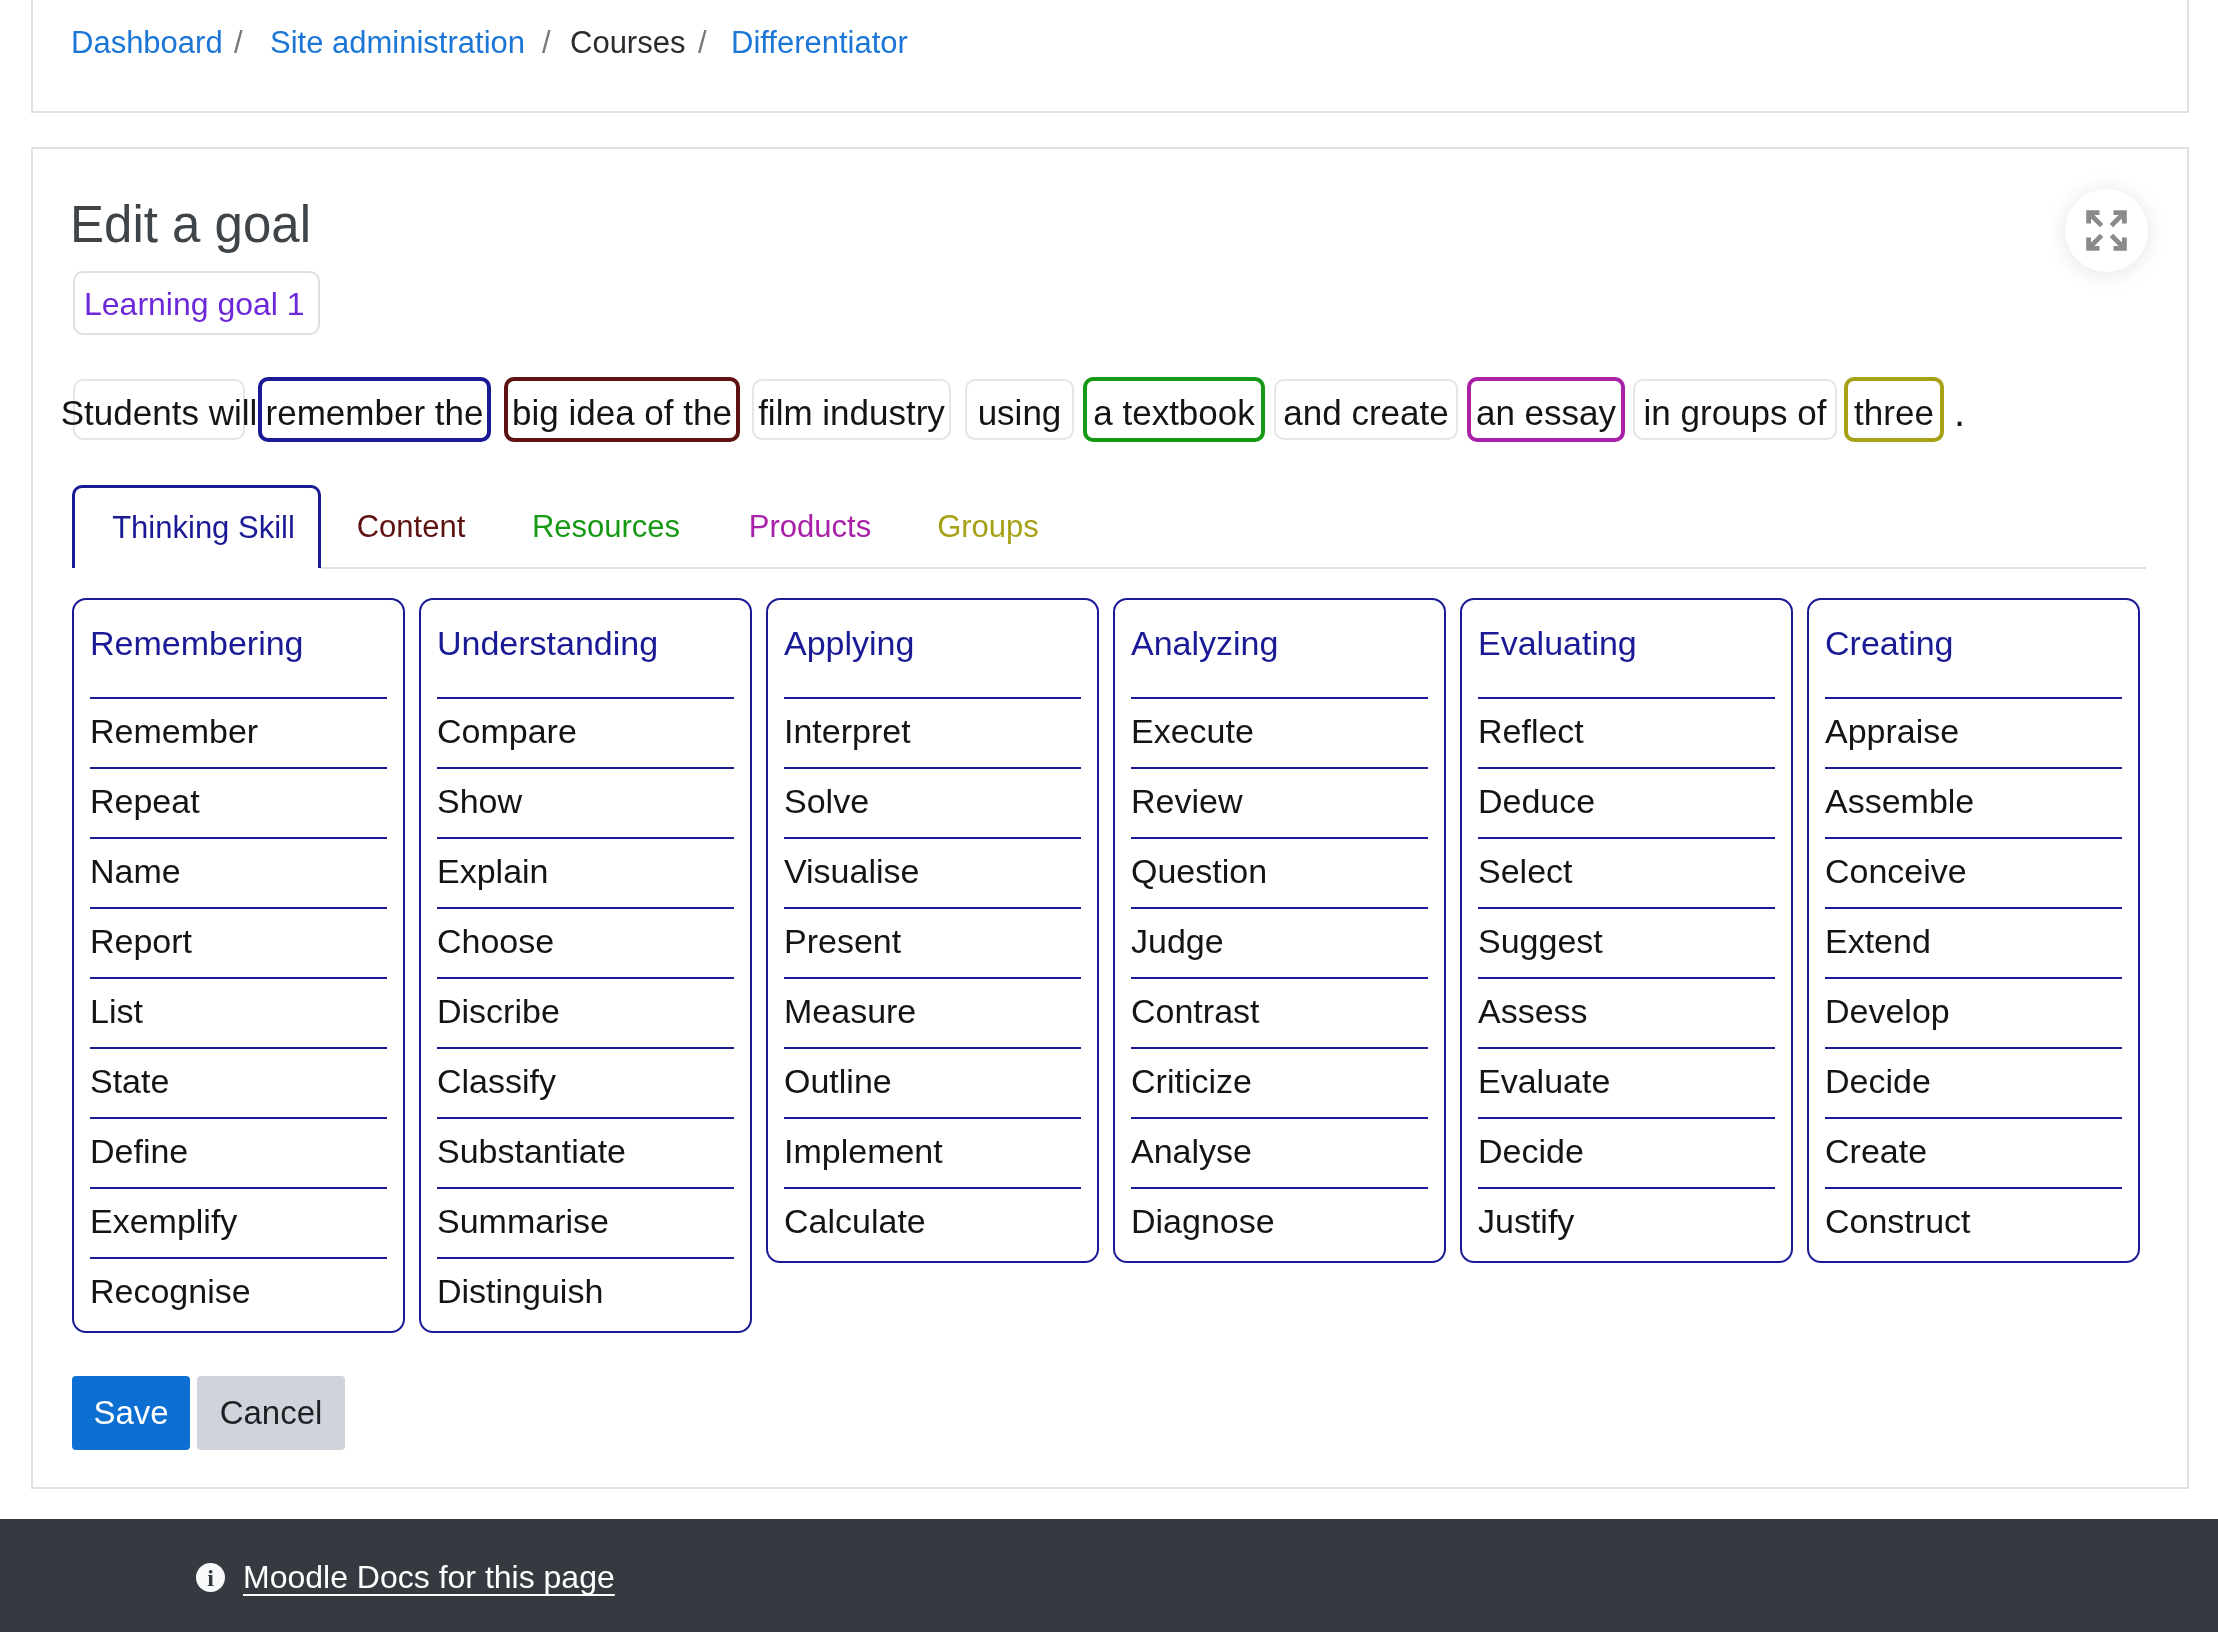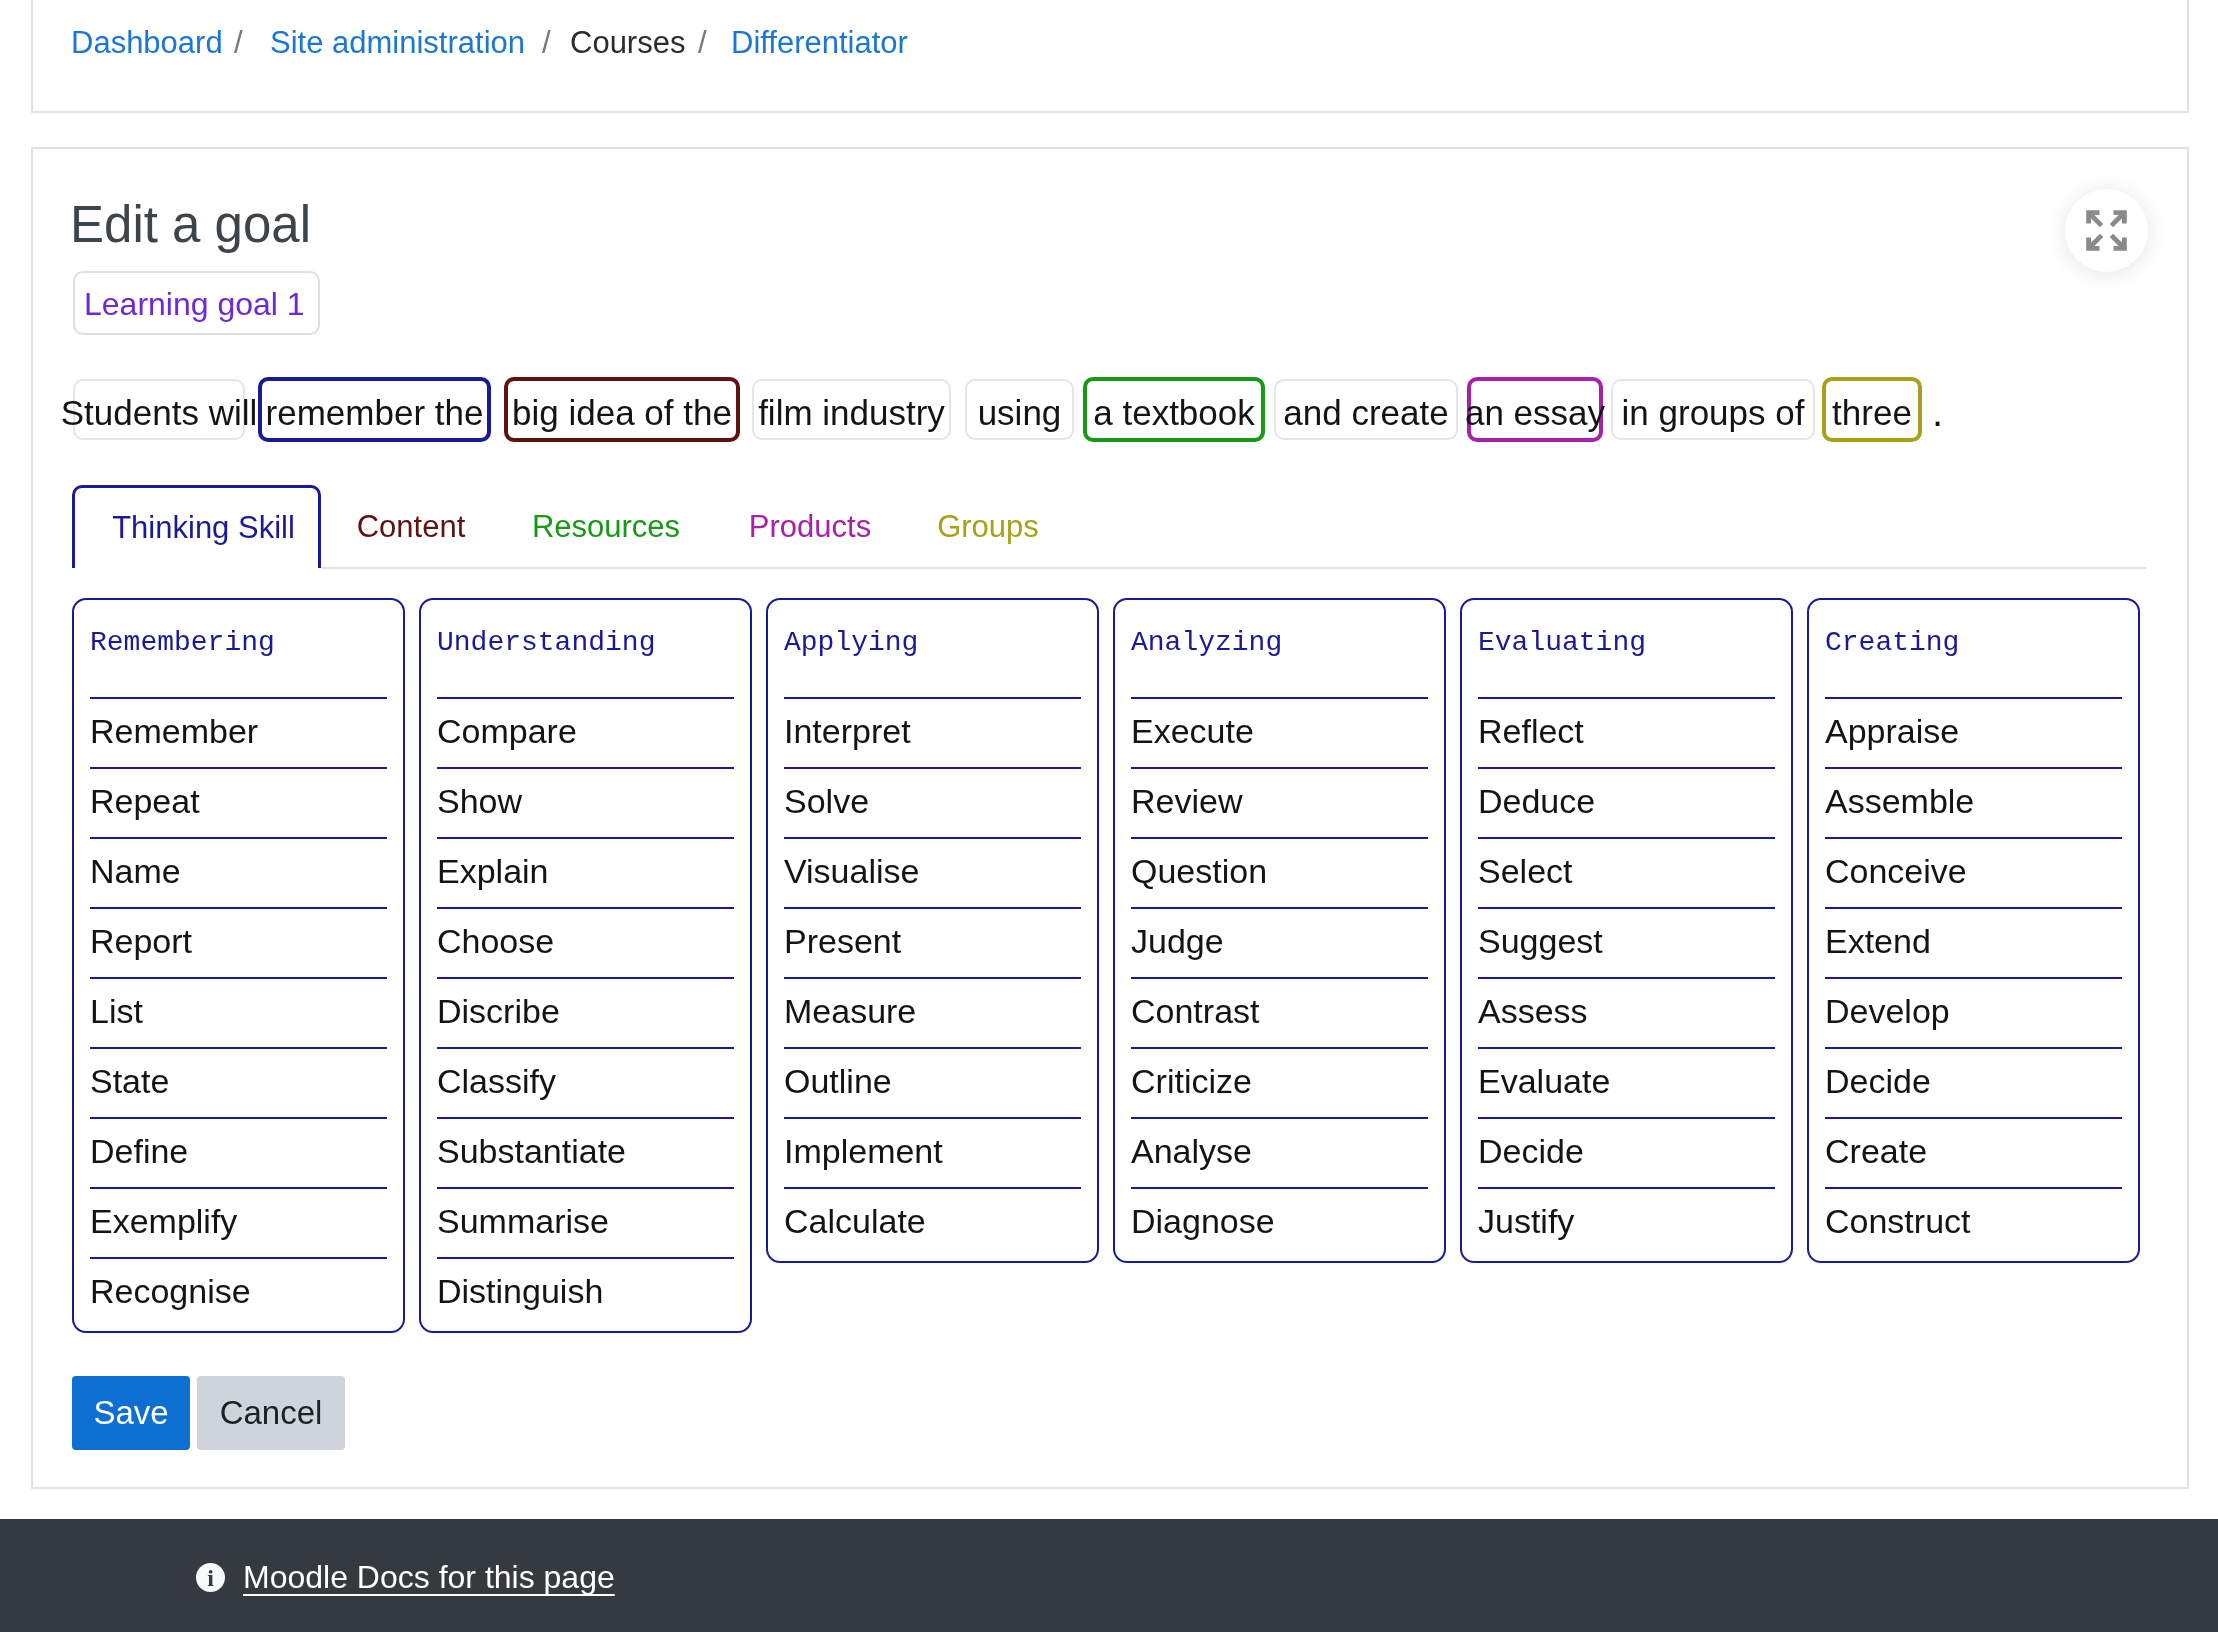--- a/index.html
+++ b/index.html
@@ -56,21 +56,21 @@
     position:absolute; top:485px; height:83px; display:flex;
     align-items:center; justify-content:center; font-size:31px;
     transform:translateX(-50%); white-space:nowrap;
   }
   .cols { position:absolute; left:72px; top:598px; display:flex; align-items:flex-start; }
   .col {
     width:333px; margin-right:14px; border:2px solid var(--navy);
     border-radius:14px; padding:20px 16px 4px; flex:none;
   }
   .col h3 {
-    margin:0; font-size:28px; line-height:46px; font-weight:400; color:var(--navy);font-family:Liberation Mono, monospace;
+    margin:0; font-size:34px; line-height:46px; font-weight:400; color:var(--navy);
   }
   .col ul { list-style:none; margin:31px 0 0 0; padding:0; }
   .col li {
     height:70px; line-height:64px; border-top:2px solid var(--navy);
     font-size:34px; color:#141414; padding:0;
     white-space:nowrap; overflow:hidden;
   }
   .btn-save {
     position:absolute; left:72px; top:1376px; width:118px; height:74px;
     background:#0d6fd1; color:#fff; font-size:33px; border-radius:4px;
@@ -114,21 +114,21 @@
   <div class="goalinput">Learning goal 1</div>
 
   <div class="sentence">
     <span class="chip" style="width:172px;margin-right:13px">Students will</span>
     <span class="chip c" style="width:233px;margin-right:13px;border-color:var(--navy)">remember the</span>
     <span class="chip c" style="width:236px;margin-right:12px;border-color:var(--dred)">big idea of the</span>
     <span class="chip" style="width:199px;margin-right:14px">film industry</span>
     <span class="chip" style="width:109px;margin-right:9px">using</span>
     <span class="chip c" style="width:182px;margin-right:9px;border-color:var(--green)">a textbook</span>
     <span class="chip" style="width:184px;margin-right:9px">and create</span>
-    <span class="chip c" style="width:136px;margin-right:8px;border-color:var(--mag)">an essay</span>
+    <span class="chip c" style="width:158px;margin-right:8px;border-color:var(--mag)">an essay</span>
     <span class="chip" style="width:204px;margin-right:7px">in groups of</span>
     <span class="chip c" style="width:100px;border-color:var(--olive)">three</span>
     <span style="margin-left:10px;position:relative;top:3px;font-size:40px">.</span>
   </div>
 
   <div class="tabline"></div>
   <div class="tab-active">Thinking Skill</div>
   <div class="tab" style="left:411px;color:var(--dred)">Content</div>
   <div class="tab" style="left:606px;color:var(--green)">Resources</div>
   <div class="tab" style="left:810px;color:var(--mag)">Products</div>

